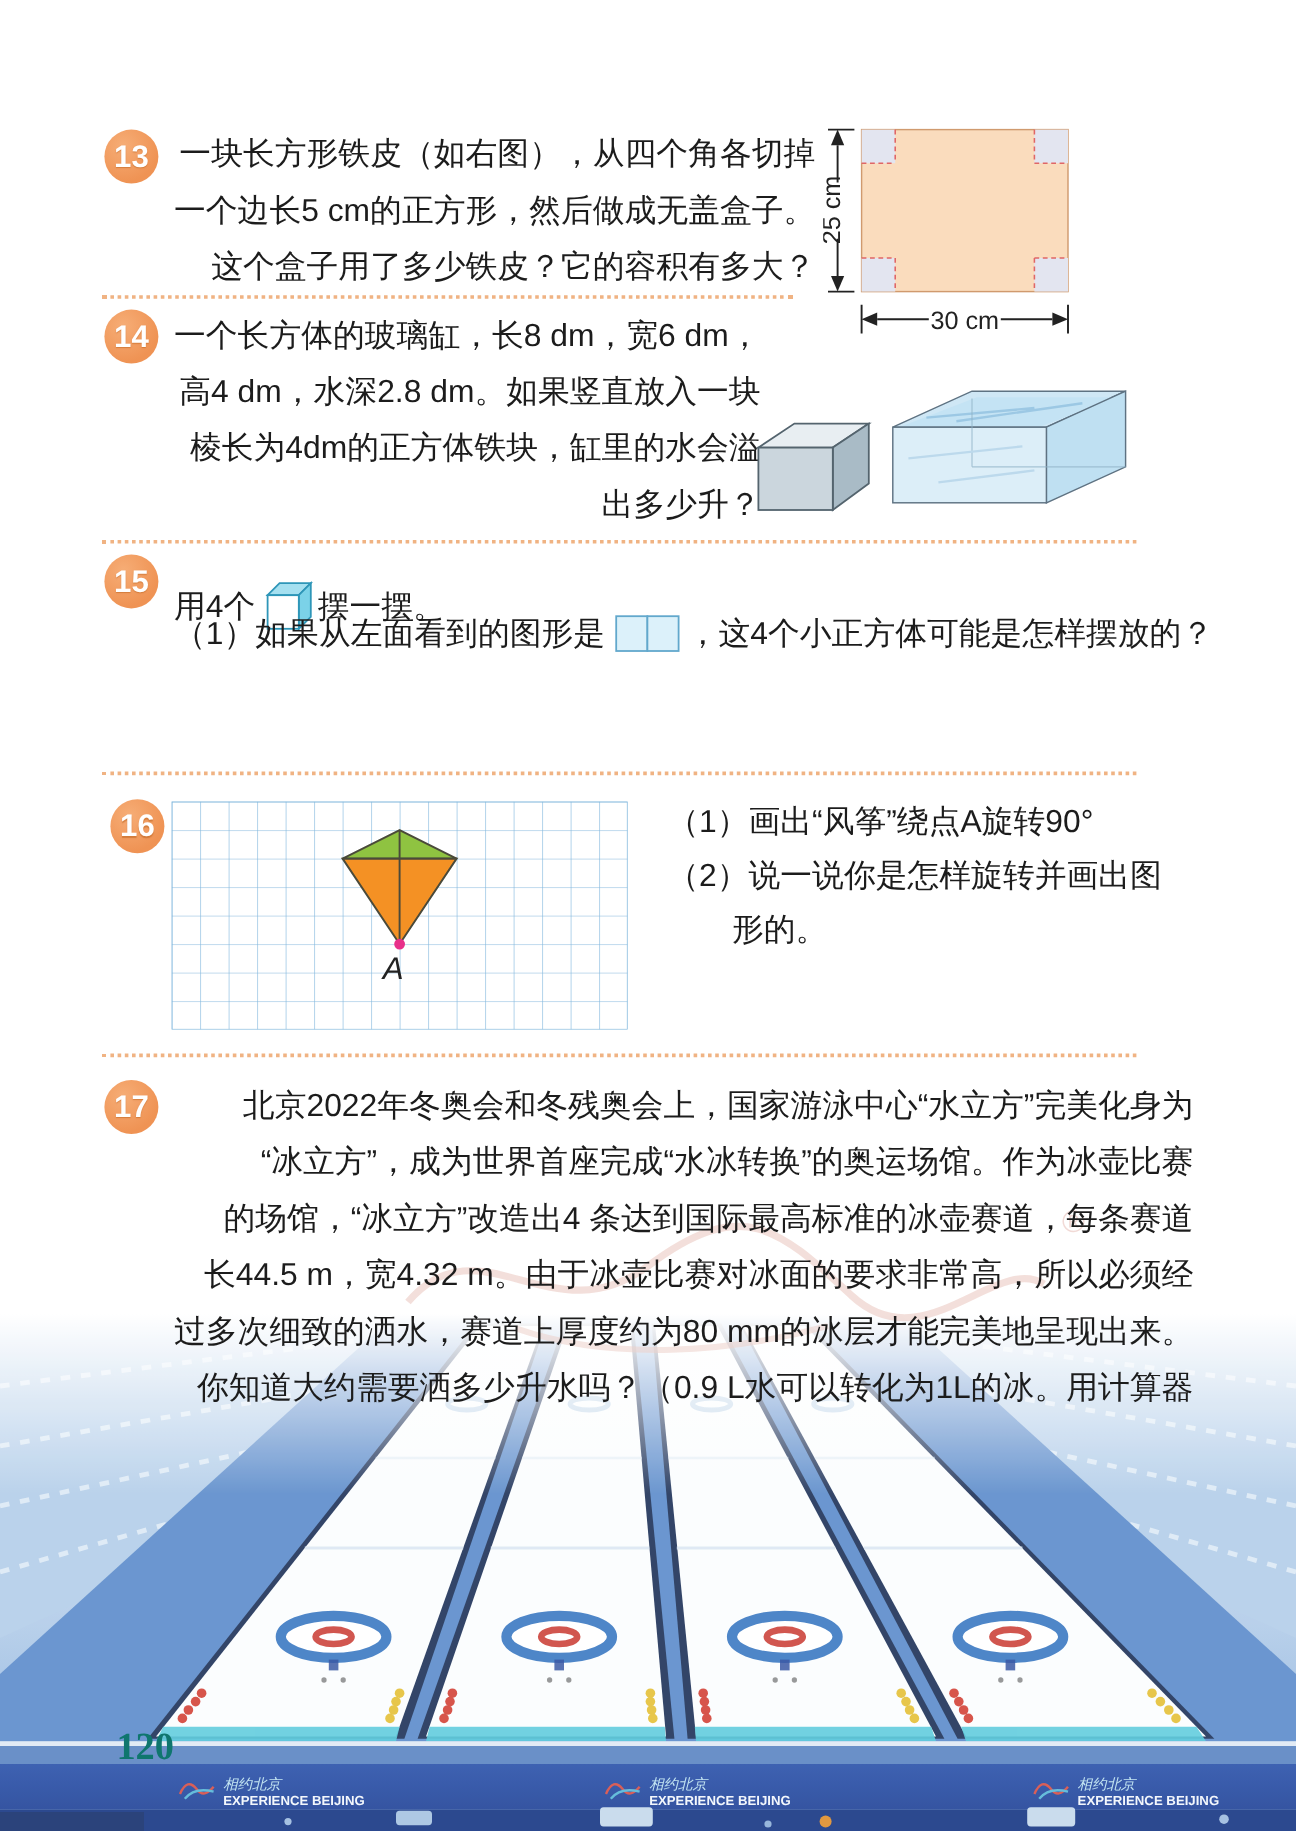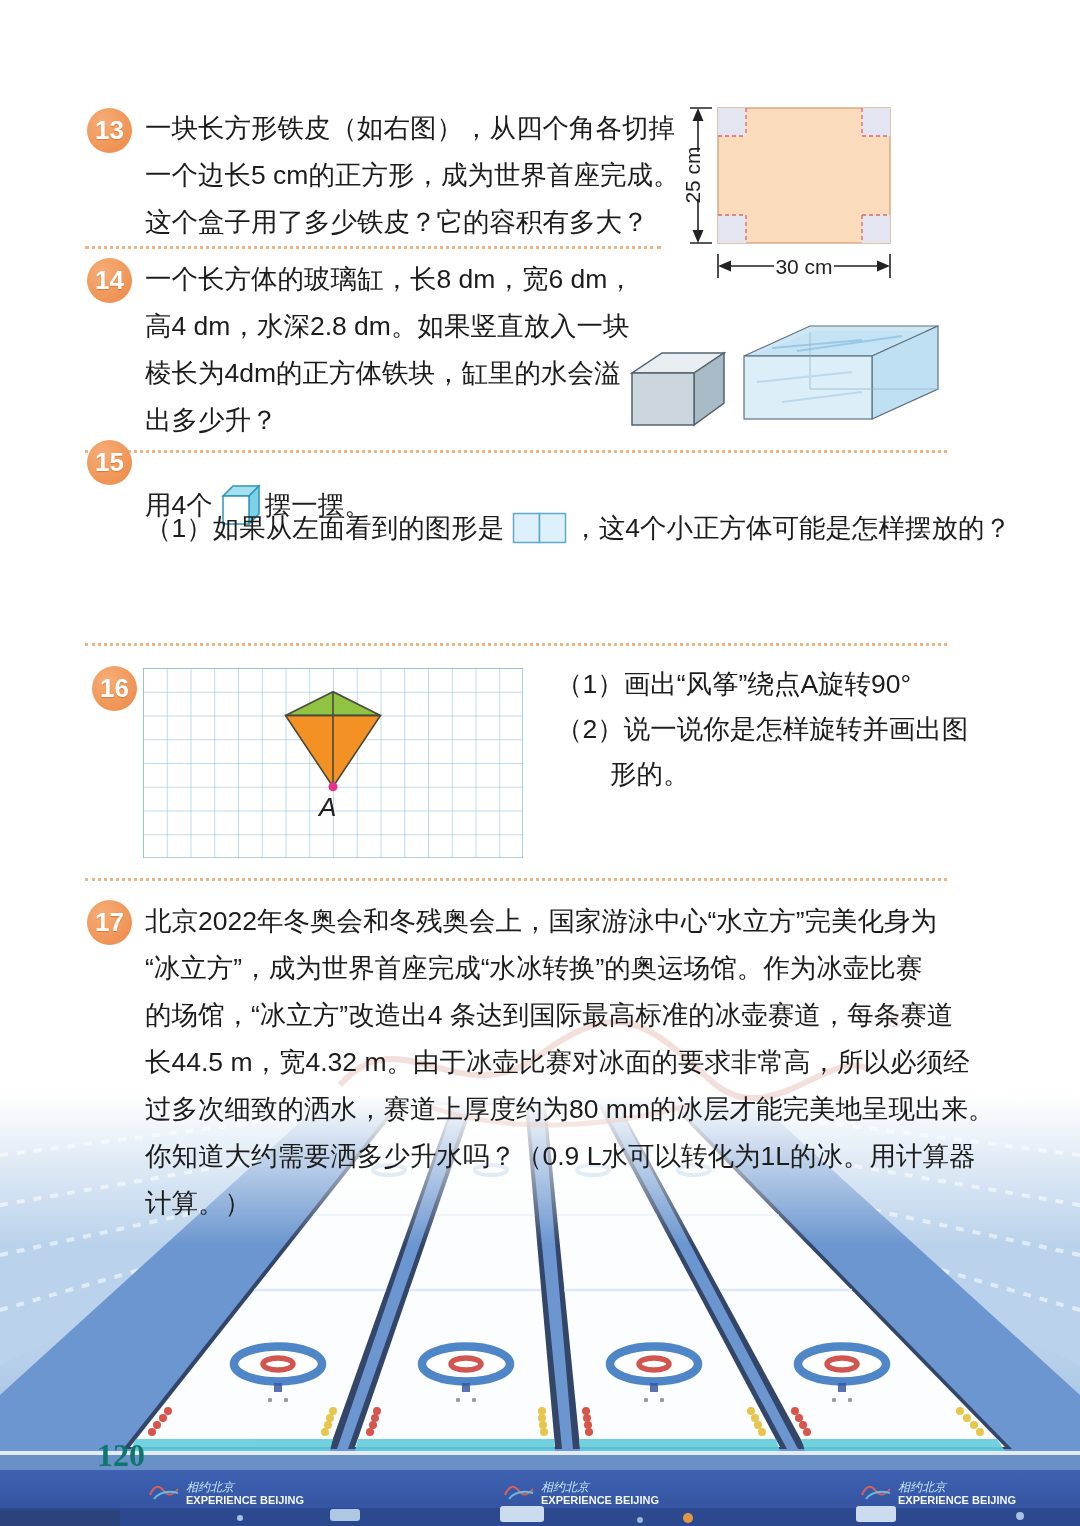--- a/index.html
+++ b/index.html
@@ -2,41 +2,41 @@
 <html><head>
 <meta charset="utf-8">
 <style>
   html,body{margin:0;padding:0;background:#ffffff;}
   .page{position:relative;width:1080px;height:1526px;background:#ffffff;overflow:hidden;
         font-family:"Liberation Sans","DejaVu Sans",sans-serif;color:#1c1c1c;}
   .badge{position:absolute;width:45px;height:45px;border-radius:50%;
          background:radial-gradient(circle at 35% 30%,#f6ad76,#ef9354 70%);
          color:#fff;font-weight:bold;font-size:26px;line-height:45px;text-align:center;
          text-shadow:0 1px 1px rgba(180,90,20,.5);z-index:3;}
-  .plines{position:absolute;font-size:26.5px;line-height:47px;white-space:nowrap;z-index:3;}
+  .plines{position:absolute;font-size:26.5px;line-height:47px;white-space:nowrap;z-index:3;text-align:right;}
   .p16lines{position:absolute;font-size:26.5px;line-height:45px;white-space:nowrap;z-index:3;}
   .indent54{margin-left:54px;}
   .sep{position:absolute;height:0;border-top:3px dotted #f0b383;z-index:2;}
   .row{position:absolute;display:flex;align-items:center;font-size:26.5px;white-space:nowrap;z-index:3;}
   .row svg{margin:0 8px;}
   .photo{position:absolute;left:0;top:1095px;width:1080px;height:431px;z-index:0;}
   .pagenum{position:absolute;left:97px;top:1437px;font-family:"Liberation Serif","DejaVu Serif",serif;
            font-size:32px;color:#0f766e;z-index:5;font-weight:bold;}
   .wmark{position:absolute;left:310px;top:985px;z-index:1;opacity:.55;}
   svg text{font-family:"Liberation Sans","DejaVu Sans",sans-serif;}
 </style>
 </head>
 <body>
 
 <div class="page">
 
   <div class="badge" style="left:87px;top:108px">13</div>
   <div class="plines" style="left:145px;top:105px">
     <div>一块长方形铁皮（如右图），从四个角各切掉</div>
-    <div>一个边长5 cm的正方形，成为世界首座完成。</div>
+    <div>一个边长5 cm的正方形，然后做成无盖盒子。</div>
     <div>这个盒子用了多少铁皮？它的容积有多大？</div>
   </div>
 
   <svg style="position:absolute;left:686px;top:102px;z-index:3" width="222" height="182" viewBox="0 0 222 182">
     <rect x="32" y="6" width="172" height="135" fill="#fadcbd" stroke="#d09a6e" stroke-width="1.2"></rect>
     <g stroke="#e06666" stroke-width="1.3" stroke-dasharray="4,3">
       <rect x="32" y="6" width="28" height="28" fill="#e3e5f0" stroke="none"></rect>
       <rect x="176" y="6" width="28" height="28" fill="#e3e5f0" stroke="none"></rect>
       <rect x="32" y="113" width="28" height="28" fill="#e3e5f0" stroke="none"></rect>
       <rect x="176" y="113" width="28" height="28" fill="#e3e5f0" stroke="none"></rect>
@@ -80,21 +80,21 @@
     <polygon points="10,33 72,9 190,9 126,33" fill="#c4e3f4" stroke="none"></polygon>
     <path d="M30,26 L120,18 M55,29 L160,14" stroke="#9cc8e4" stroke-width="2" fill="none"></path>
     <polygon points="130,34 196,4 196,67 130,97" fill="#bfe0f2" stroke="#5e7282" stroke-width="1.2"></polygon>
     <rect x="2" y="34" width="128" height="63" fill="#dceef8" stroke="#5e7282" stroke-width="1.2"></rect>
     <path d="M68,67 H196 M68,10 V67" stroke="#8fb0c4" stroke-width="1" opacity=".7" fill="none"></path>
     <path d="M15,60 L110,50 M40,80 L120,70" stroke="#bcd9ec" stroke-width="2" fill="none"></path>
   </svg>
 
   <div class="sep" style="left:85px;top:450px;width:862px"></div>
 
-  <div class="badge" style="left:87px;top:440px">15</div>
+  <div class="badge" style="left:87px;top:462px">15</div>
   <div class="row" style="left:145px;top:480px;height:50px">
     <span>用4个</span>
     <svg width="40" height="46" viewBox="0 0 40 46">
       <polygon points="2,14 28,14 38,4 12,4" fill="#a5e0f0" stroke="#2e96b8" stroke-width="1.5"></polygon>
       <polygon points="28,14 38,4 38,32 28,42" fill="#7bd2e8" stroke="#2e96b8" stroke-width="1.5"></polygon>
       <rect x="2" y="14" width="26" height="28" fill="#ffffff" stroke="#2e96b8" stroke-width="1.5"></rect>
     </svg>
     <span style="margin-left:-4px">摆一摆。</span>
   </div>
   <div class="row" style="left:145px;top:506px;height:44px">
@@ -133,21 +133,20 @@
   <div class="sep" style="left:85px;top:878px;width:862px"></div>
 
   <div class="badge" style="left:87px;top:900px">17</div>
   <div class="plines" style="left:145px;top:898px">
     <div>北京2022年冬奥会和冬残奥会上，国家游泳中心“水立方”完美化身为</div>
     <div>“冰立方”，成为世界首座完成“水冰转换”的奥运场馆。作为冰壶比赛</div>
     <div>的场馆，“冰立方”改造出4 条达到国际最高标准的冰壶赛道，每条赛道</div>
     <div>长44.5 m，宽4.32 m。由于冰壶比赛对冰面的要求非常高，所以必须经</div>
     <div>过多次细致的洒水，赛道上厚度约为80 mm的冰层才能完美地呈现出来。</div>
     <div>你知道大约需要洒多少升水吗？（0.9 L水可以转化为1L的冰。用计算器</div>
-    <div>计算。）</div>
   </div>
 
   <svg class="wmark" width="620" height="150" viewBox="0 0 620 150">
     <path d="M30,100 C90,30 150,130 230,70 S340,40 400,95 S520,60 560,85" stroke="#eac6be" stroke-width="6" fill="none"></path>
     <path d="M120,122 C200,150 300,142 380,120" stroke="#eed2cc" stroke-width="5" fill="none"></path>
     <text x="575" y="42" font-size="26" fill="#e7bcb6">®</text>
   </svg>
 
   <svg class="photo" viewBox="0 0 1080 431" preserveAspectRatio="none">
     <defs>

